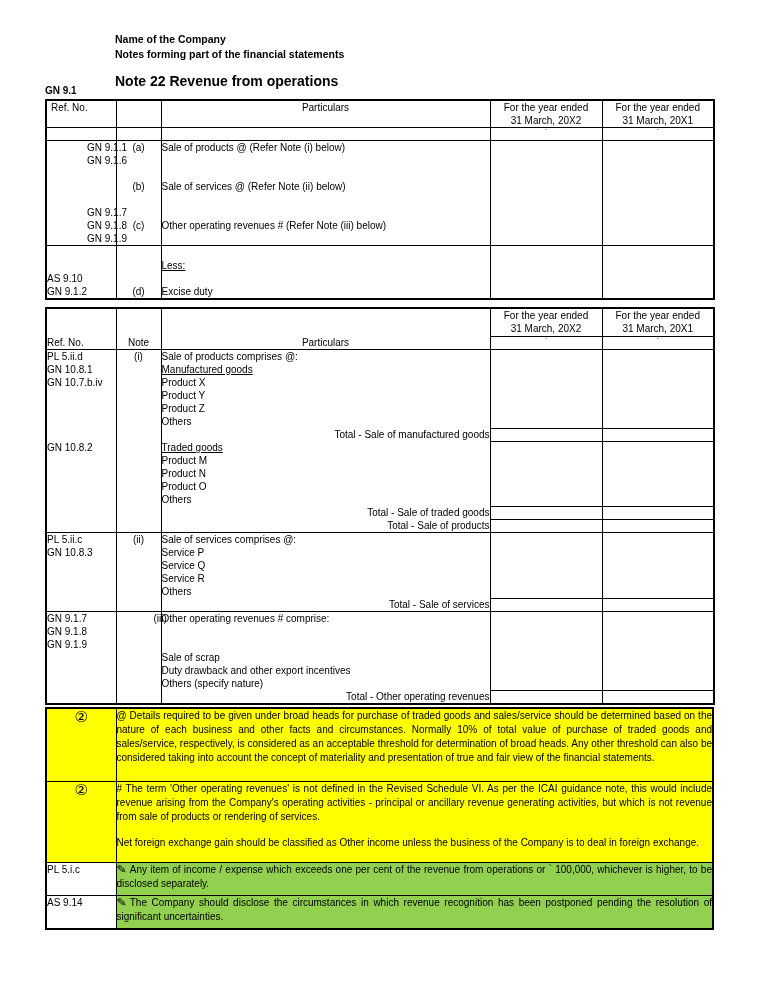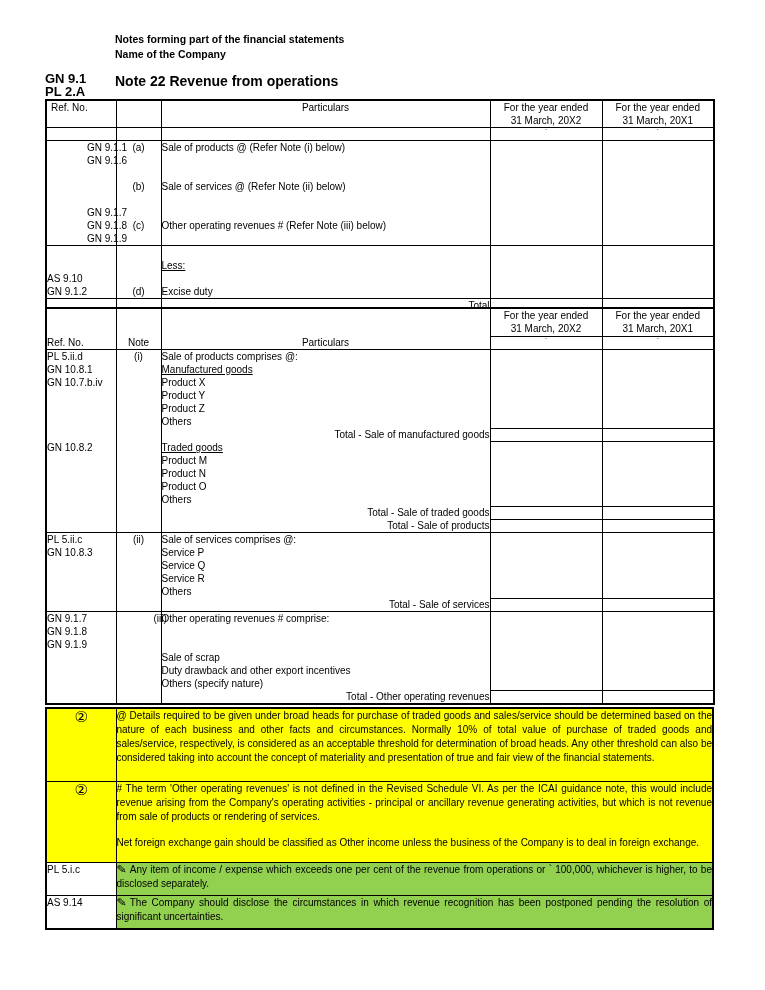--- a/index.html
+++ b/index.html
@@ -27,22 +27,22 @@
     position: absolute;
     left: 115px;
     top: 32px;
     font-size: 10.5px;
     font-weight: bold;
     line-height: 15px;
   }
   .gn-left {
     position: absolute;
     left: 45px;
-    top: 72px;
-    font-size: 13px;
+    top: 84px;
+    font-size: 10px;
     font-weight: bold;
     line-height: 13px;
   }
   .note-title {
     position: absolute;
     left: 115px;
     top: 73px;
     font-size: 14px;
     font-weight: bold;
   }
@@ -138,22 +138,22 @@
     font-family: "DejaVu Sans", sans-serif;
     font-size: 15px;
   }
 </style>
 </head>
 <body>
 
 <div class="page">
 
   <div class="hdr-block">
+    <div>Name of the Company</div>
     <div>Notes forming part of the financial statements</div>
-    <div>Name of the Company</div>
   </div>
 
   <div class="gn-left">
     <div>GN 9.1</div>
     <div>PL 2.A</div>
   </div>
 
   <div class="note-title">Note 22 Revenue from operations</div>
 
   <table class="tbl outer" style="left:45px; top:99px; width:667px;">
@@ -239,27 +239,20 @@
         <td class="pad lines" style="border-top:none;margin-left:32px;">
           <div class="sp">&nbsp;</div>
           <div class="u">Less:</div>
           <div class="sp">&nbsp;</div>
           <div>Excise duty</div>
         </td>
         <td class="amtbox"></td>
         <td class="amtbox"></td>
       </tr>
 
-      <tr>
-        <td class="pad-ref" style="border-top:none;">&nbsp;</td>
-        <td class="pad" style="border-top:none;"></td>
-        <td class="pad rt bold" style="border-top:none;">Total</td>
-        <td class="amtbox"></td>
-        <td class="amtbox"></td>
-      </tr>
     </tbody>
   </table>
 
   <table class="tbl outer" style="left:45px; top:307px; width:667px;">
     <colgroup>
       <col class="c-ref">
         <col class="c-note">
         <col class="c-part">
         <col class="c-amt">
         <col class="c-amt">

